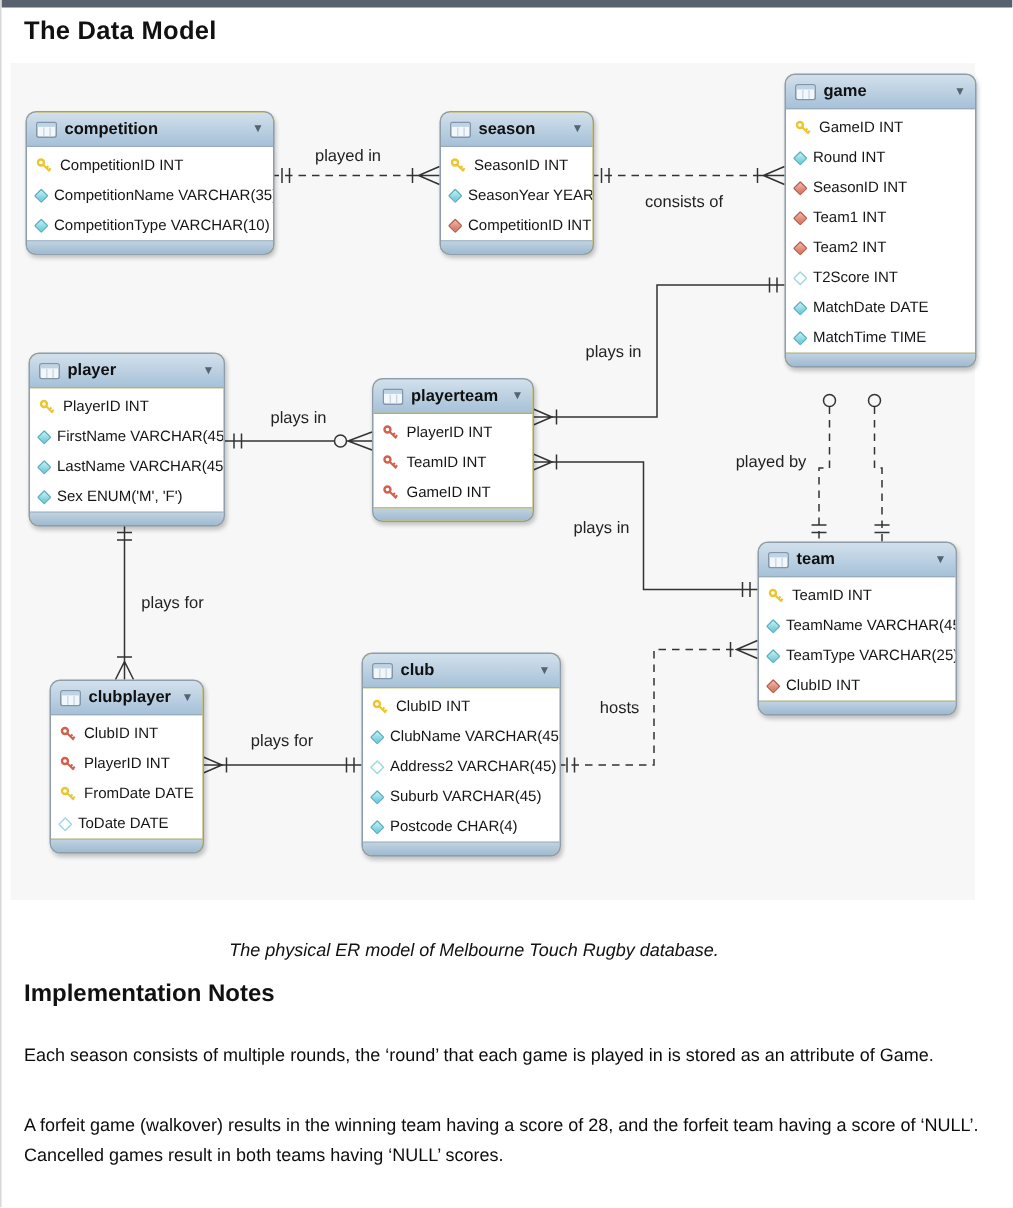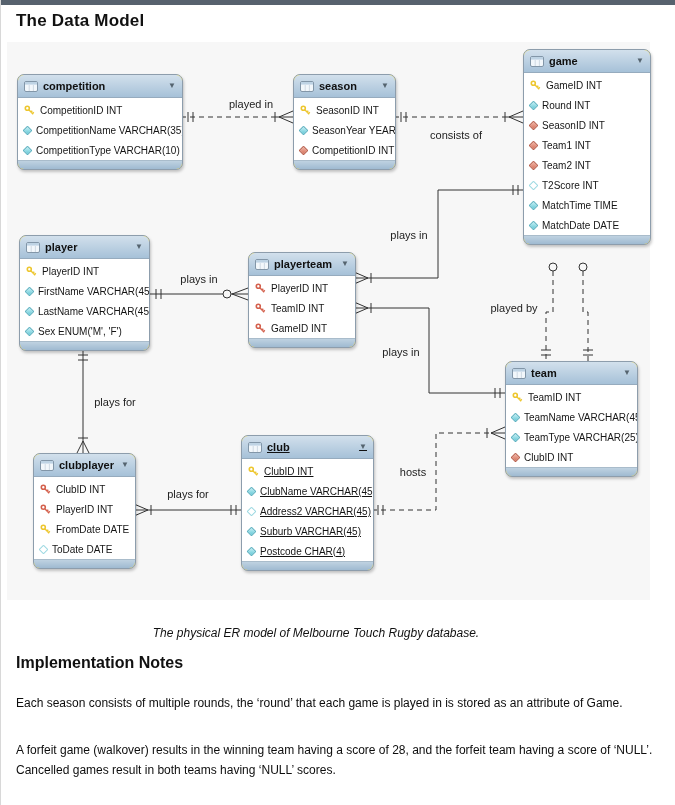--- a/index.html
+++ b/index.html
@@ -174,25 +174,25 @@
           <div class="row">
             <span class="dia r"></span>
             <span class="ftx">Team2 INT</span>
           </div>
           <div class="row">
             <span class="dia o"></span>
             <span class="ftx">T2Score INT</span>
           </div>
           <div class="row">
             <span class="dia f"></span>
+            <span class="ftx">MatchDate DATE</span>
+          </div>
+          <div class="row">
+            <span class="dia f"></span>
             <span class="ftx">MatchTime TIME</span>
-          </div>
-          <div class="row">
-            <span class="dia f"></span>
-            <span class="ftx">MatchDate DATE</span>
           </div>
         </div>
         <div class="ft"></div>
       </div>
       <div class="etable" style="left: 12px; top: 193px; width: 129px;">
         <div class="hd">
           <svg width="14" height="11" viewBox="0 0 14 11">
             <rect x="0.5" y="0.5" width="13" height="10" rx="1.5" fill="#f2f7fb" stroke="#8296a8"></rect>
             <rect x="1" y="1" width="12" height="2.6" fill="#bed3e4"></rect>
             <line x1="5.2" y1="4" x2="5.2" y2="10" stroke="#c6d2dd" stroke-width="0.8"></line>
@@ -327,21 +327,21 @@
             </svg>
             <span class="ftx">FromDate DATE</span>
           </div>
           <div class="row">
             <span class="dia o"></span>
             <span class="ftx">ToDate DATE</span>
           </div>
         </div>
         <div class="ft"></div>
       </div>
-      <div class="etable" style="left: 234px; top: 393px; width: 131px; text-decoration: underline;">
+      <div class="etable" style="left: 234px; top: 393px; width: 131px;">
         <div class="hd">
           <svg width="14" height="11" viewBox="0 0 14 11">
             <rect x="0.5" y="0.5" width="13" height="10" rx="1.5" fill="#f2f7fb" stroke="#8296a8"></rect>
             <rect x="1" y="1" width="12" height="2.6" fill="#bed3e4"></rect>
             <line x1="5.2" y1="4" x2="5.2" y2="10" stroke="#c6d2dd" stroke-width="0.8"></line>
             <line x1="9.4" y1="4" x2="9.4" y2="10" stroke="#c6d2dd" stroke-width="0.8"></line>
           </svg>
           <span class="tname">club</span>
           <span class="tri">▼</span>
         </div>
@@ -365,21 +365,21 @@
             <span class="dia f"></span>
             <span class="ftx">Suburb VARCHAR(45)</span>
           </div>
           <div class="row">
             <span class="dia f"></span>
             <span class="ftx">Postcode CHAR(4)</span>
           </div>
         </div>
         <div class="ft"></div>
       </div>
-      <span class="rlabel" style="left: 244px; top: 62px;">played in</span>
+      <span class="rlabel" style="left: 225px; top: 62px;">played in</span>
       <span class="rlabel" style="left: 449px; top: 62px; margin-top: 31px;">consists of</span>
       <span class="rlabel" style="left: 192px; top: 237px;">plays in</span>
       <span class="rlabel" style="left: 402px; top: 193px;">plays in</span>
       <span class="rlabel" style="left: 394px; top: 310px;">plays in</span>
       <span class="rlabel" style="left: 507px; top: 266px;">played by</span>
       <span class="rlabel" style="left: 108px; top: 360px;">plays for</span>
       <span class="rlabel" style="left: 181px; top: 452px;">plays for</span>
       <span class="rlabel" style="left: 406px; top: 430px;">hosts</span>
     </div>
 

